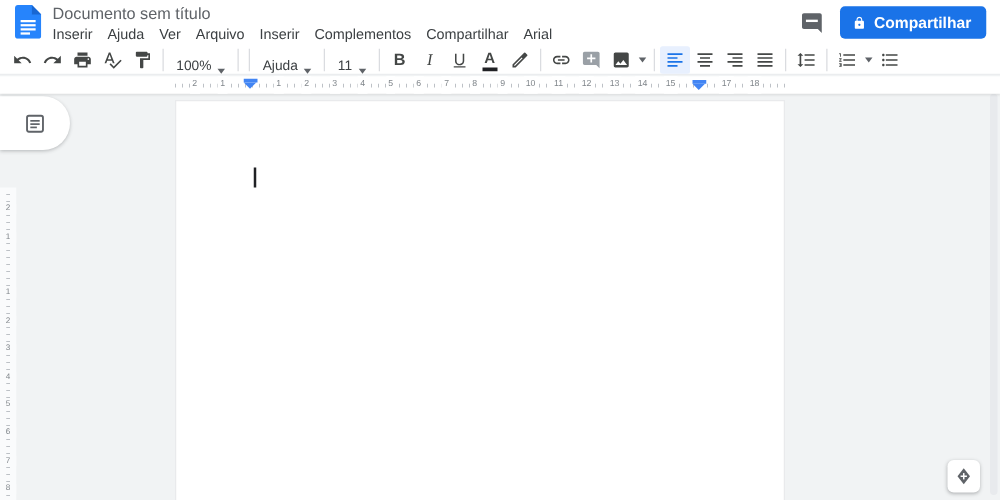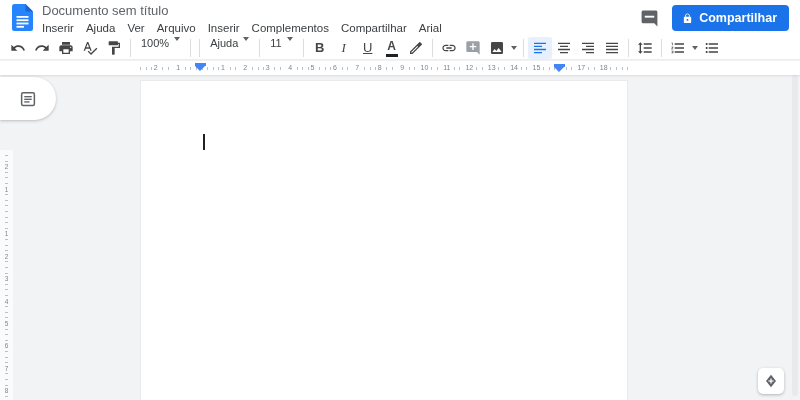--- a/index.html
+++ b/index.html
@@ -19,21 +19,21 @@
   .share-btn { height:26px; display:flex; align-items:center; gap:6px; padding:0 12px 0 10px; background:#1a73e8; border:none; border-radius:4px; color:#fff; font-size:12.5px; font-weight:bold; font-family:"Liberation Sans",sans-serif; cursor:pointer; }
 
   
   .toolbar { position:absolute; top:36px; left:0; width:800px; height:24px; background:#fff; border-bottom:1px solid #ebedef; display:flex; align-items:center; padding:0 6px; z-index:5; }
   .tbtn { height:22px; min-width:24px; display:flex; align-items:center; justify-content:center; border-radius:2px; cursor:pointer; flex:none; }
   .tbtn svg { width:16px; height:16px; fill:#444746; }
   .tbtn.active { background:#e8f0fe; }
   .tbtn.active svg { fill:#1a73e8; }
   .tbtn.disabled svg { fill:#9aa0a6; }
   .tdivider { width:1px; height:18px; background:#dadce0; margin:0 4px; flex:none; }
-  .tselect { height:22px; display:flex; align-items:flex-start; gap:5px; padding:0 6px; border-radius:2px; cursor:pointer; font-size:11px; color:#3c4043; flex:none; white-space:nowrap; }
+  .tselect { height:22px; display:flex; align-items:flex-end; gap:5px; padding:0 6px; border-radius:2px; cursor:pointer; font-size:11px; color:#3c4043; flex:none; white-space:nowrap; }
   .dd { width:0; height:0; border-left:3.5px solid transparent; border-right:3.5px solid transparent; border-top:4px solid #5f6368; flex:none; }
   .fmt-letter { font-size:13px; color:#444746; line-height:22px; }
   .bold-l { font-weight:bold; }
   .italic-l { font-style:italic; font-family:"Liberation Serif", serif; }
   .under-l { text-decoration:underline; }
   .color-a { display:flex; flex-direction:column; align-items:center; line-height:11px; padding-top:3px; }
   .color-a .a-char { font-size:12px; color:#444746; font-weight:bold; height:12px; }
   .color-a .a-bar { width:12px; height:3px; background:#202124; margin-top:1px; }
   .spacer { flex:1; }
 

